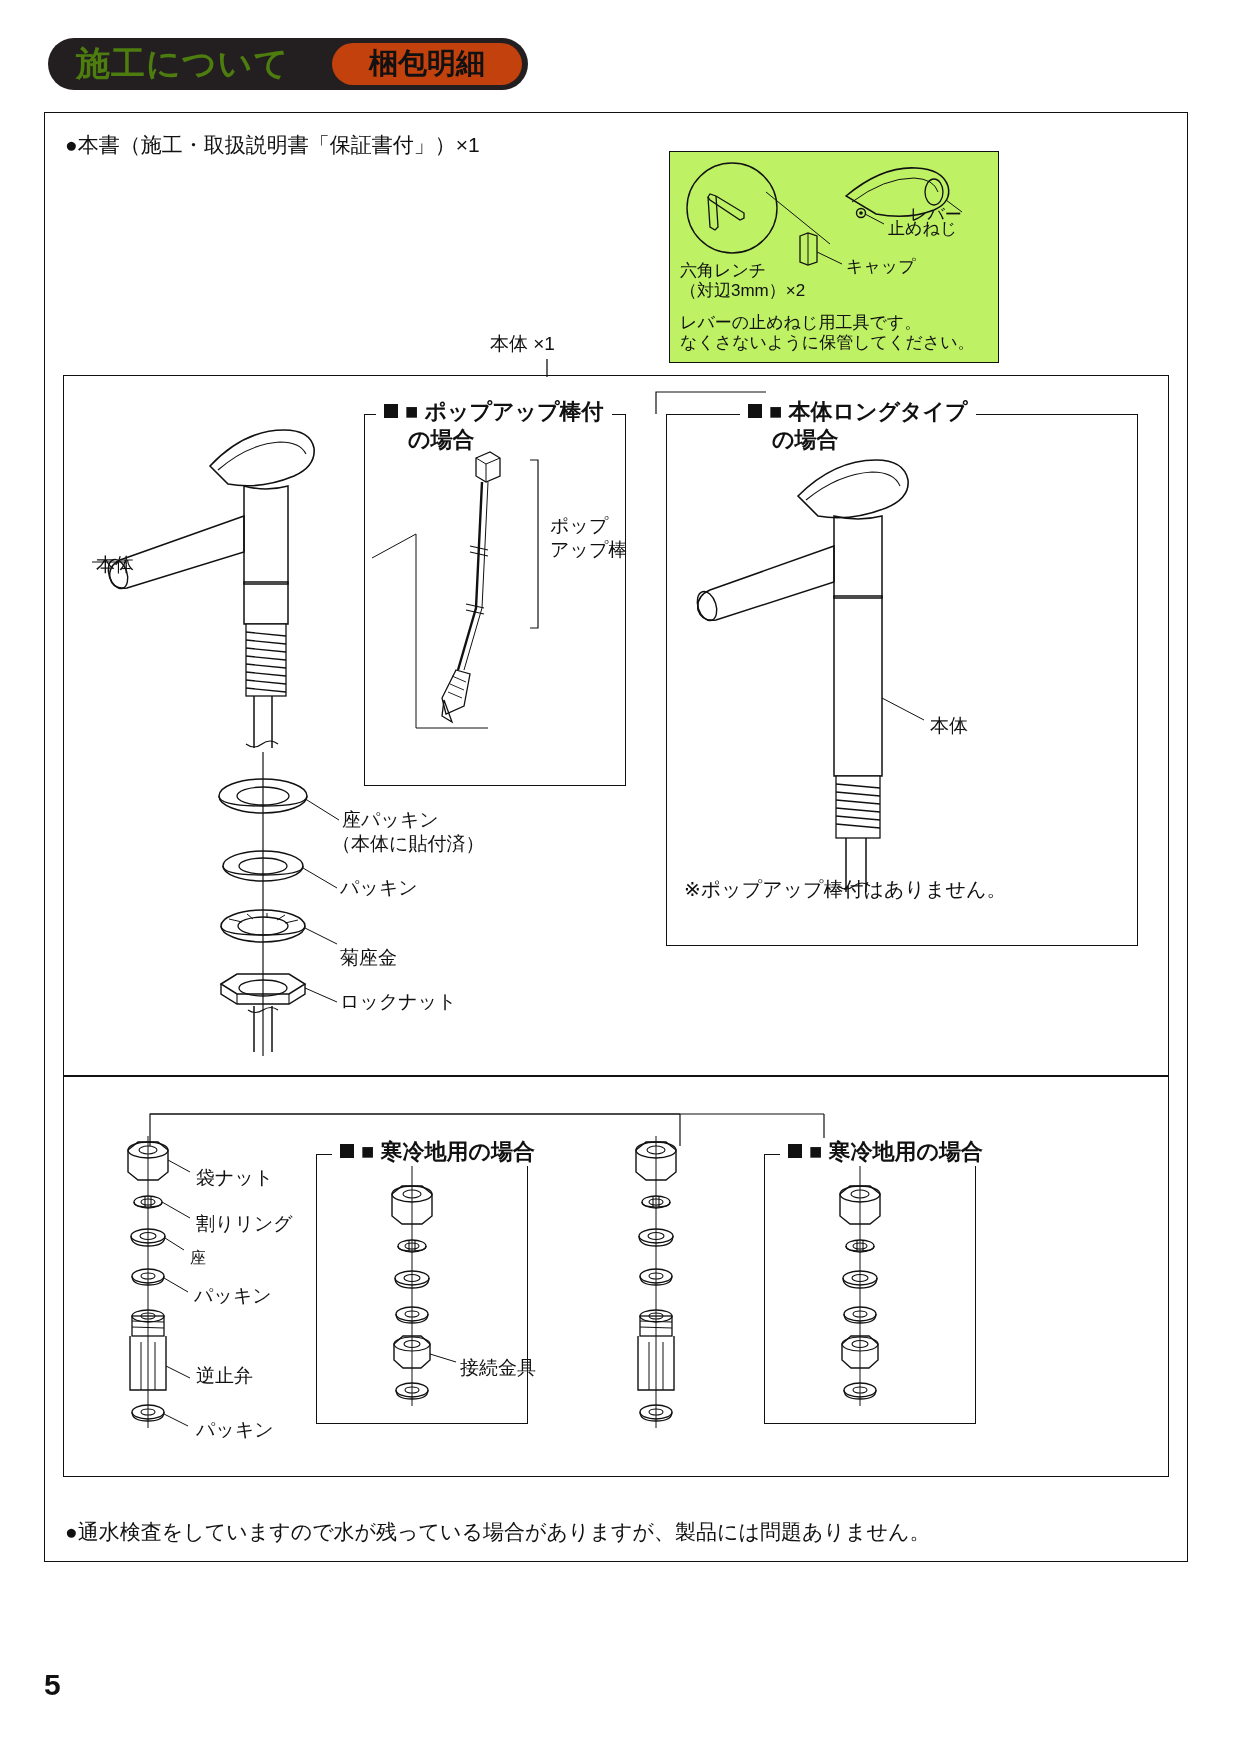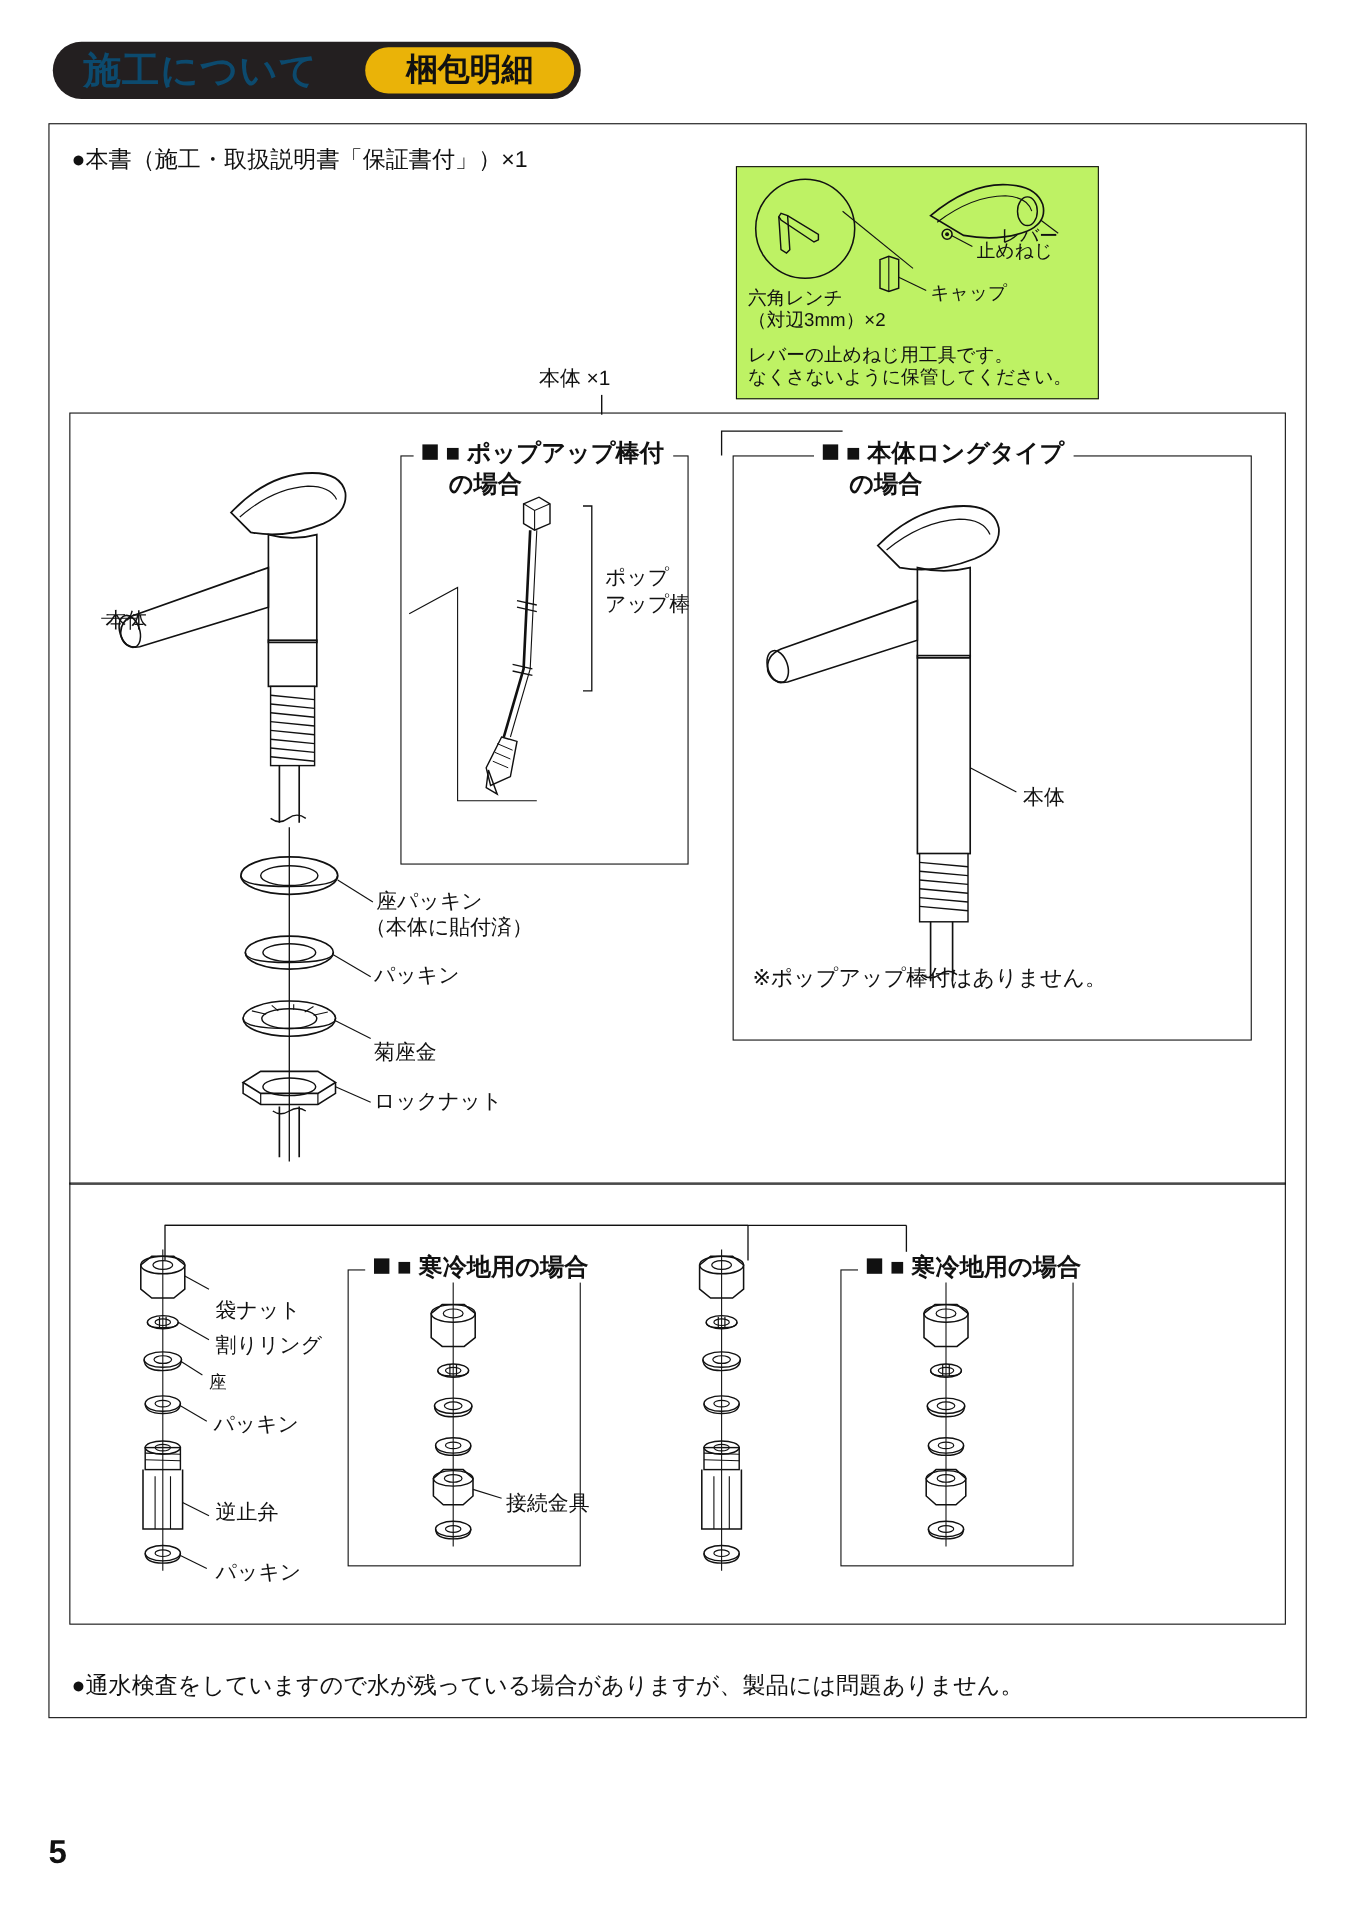--- a/index.html
+++ b/index.html
@@ -10,27 +10,27 @@
   }
   .page{position:absolute;inset:0;}
 
   
   .banner{position:absolute;left:48px;top:38px;width:480px;height:52px;}
   .banner .pill{
     position:absolute;inset:0;background:#231f20;border-radius:26px;
   }
   .banner .title{
     position:absolute;left:28px;top:50%;transform:translateY(-50%);
-    color:#0c4a6e;font-size:34px;font-weight:bold;letter-spacing:1px;
+    color:#4d7c0f;font-size:34px;font-weight:bold;letter-spacing:1px;
     white-space:nowrap;
     text-align:center;
   }
   .banner .sub-wrap{
     position:absolute;right:6px;top:5px;bottom:5px;width:190px;
-    background:#eab308;border-radius:21px;
+    background:#c2410c;border-radius:21px;
   }
   .banner .sub{
     position:absolute;left:50%;top:50%;transform:translate(-50%,-50%);
     color:#111;font-size:29px;font-weight:bold;white-space:nowrap;
   }
 
   
   .outer{
     position:absolute;left:44px;top:112px;width:1142px;height:1448px;
     border:1.5px solid #111;background:#fff;
@@ -348,21 +348,21 @@
         </g>
 
         <line x1="64" y1="24" x2="86" y2="36" class="ln" stroke-width="1"></line>
         <line x1="58" y1="66" x2="86" y2="82" class="ln" stroke-width="1"></line>
         <line x1="61" y1="102" x2="80" y2="114" class="ln" stroke-width="1"></line>
         <line x1="60" y1="142" x2="84" y2="156" class="ln" stroke-width="1"></line>
         <line x1="62" y1="230" x2="86" y2="242" class="ln" stroke-width="1"></line>
         <line x1="60" y1="278" x2="84" y2="290" class="ln" stroke-width="1"></line>
       </svg>
 
-      <div class="lbl" style="left:132px;top:90px;margin-top:14px;">袋ナット</div>
+      <div class="lbl" style="left:132px;top:90px;">袋ナット</div>
       <div class="lbl" style="left:132px;top:136px;">割りリング</div>
       <div class="lbl" style="left:126px;top:172px;font-size:16px;">座</div>
       <div class="lbl" style="left:130px;top:208px;">パッキン</div>
       <div class="lbl" style="left:132px;top:288px;">逆止弁</div>
       <div class="lbl" style="left:132px;top:342px;">パッキン</div>
 
       <div class="subbox" style="left:252px;top:78px;width:210px;height:268px;"></div>
       <div class="subhdr" style="left:268px;top:62px;">
         <span class="sq"></span><span>■ 寒冷地用の場合</span>
       </div>

